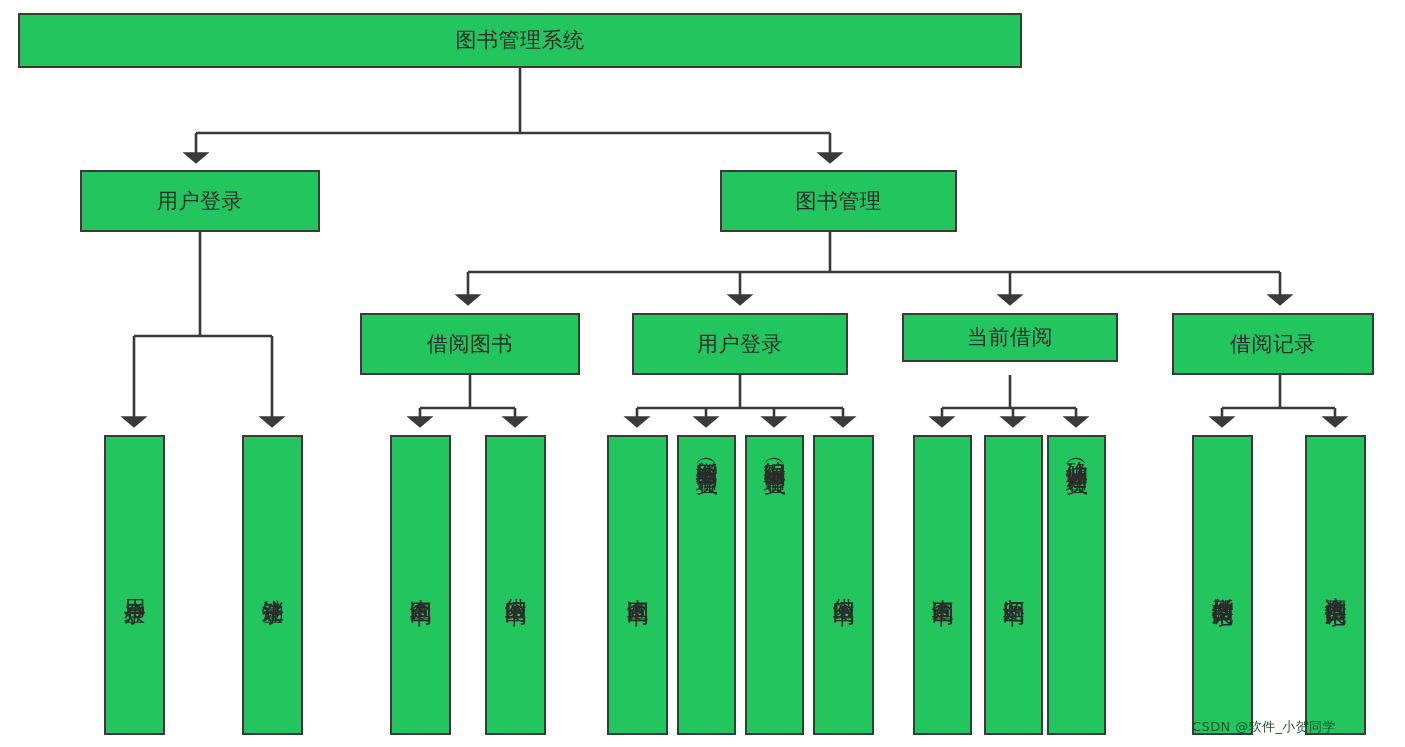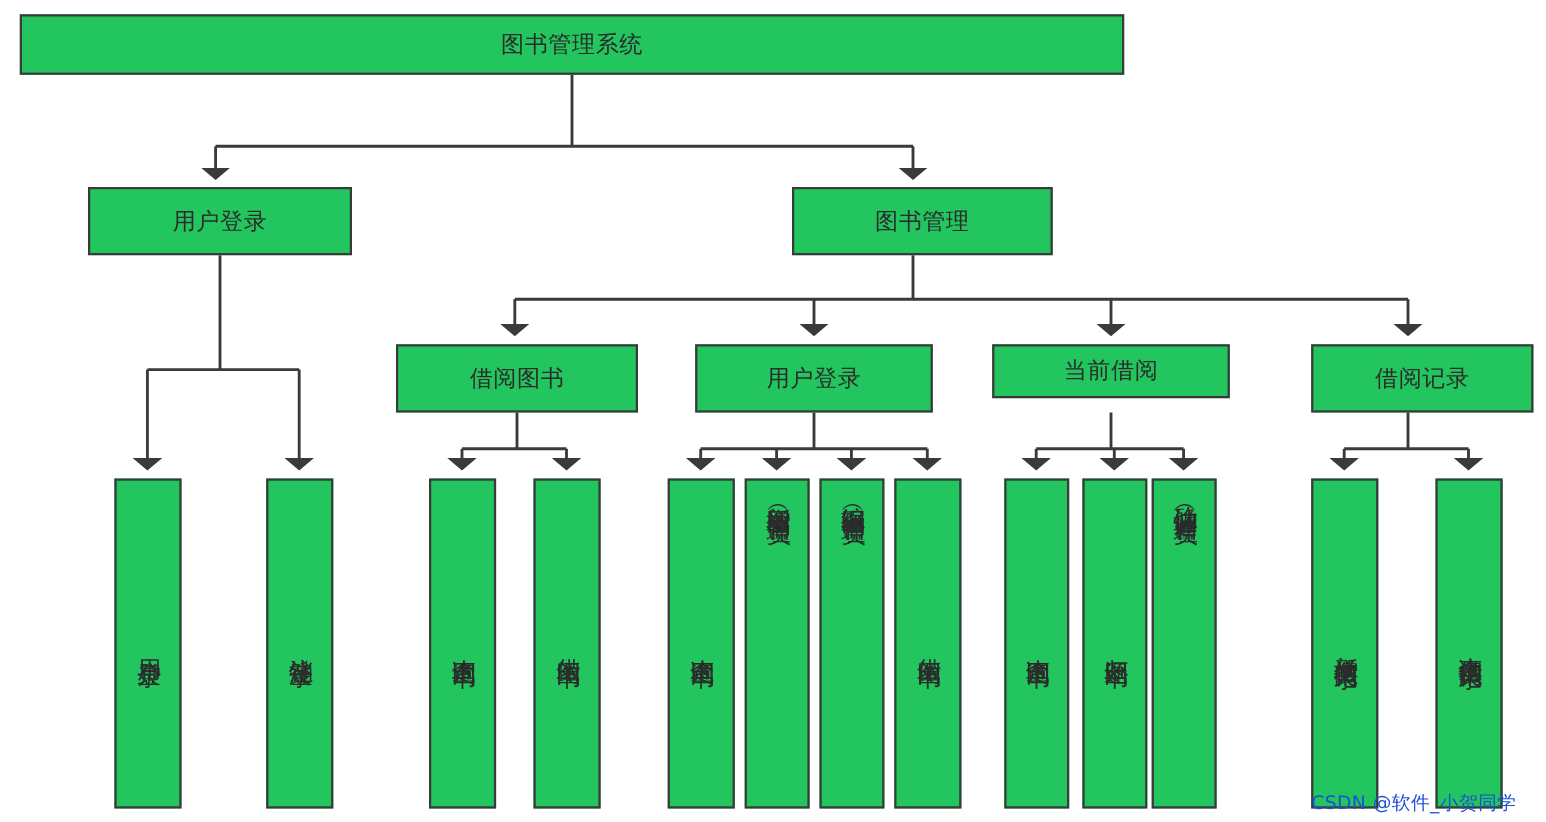--- a/index.html
+++ b/index.html
@@ -56,22 +56,22 @@
     line-height:1.12;
     letter-spacing:2px;
     white-space:nowrap;
   }
   .node.v.mid{
     align-items:center;
     padding-top:0;
   }
   .watermark{
     position:absolute;
-    font-size:17px;
-    color:#1d4ed8;
+    font-size:13px;
+    color:#14532d;
     white-space:nowrap;
     z-index:3;
     letter-spacing:0.4px;
   }
 </style>
 </head>
 <body>
 
 <div id="canvas">
 
@@ -142,21 +142,21 @@
   </div>
 
   <div class="node h" style="left:632px; top:313px; width:216px; height:62px;">
     <span class="label">用户登录</span>
   </div>
 
   <div class="node h" style="left:902px; top:313px; width:216px; height:49px;">
     <span class="label">当前借阅</span>
   </div>
 
-  <div class="node h" style="left:1172px; top:313px; width:202px; height:62px;margin-left:20px;">
+  <div class="node h" style="left:1172px; top:313px; width:202px; height:62px;">
     <span class="label">借阅记录</span>
   </div>
 
   <div class="node v mid" style="left:104px; top:435px; width:61px; height:300px;">
     <span class="label">用户登录</span>
   </div>
 
   <div class="node v mid" style="left:242px; top:435px; width:61px; height:300px;">
     <span class="label">注销登录</span>
   </div>

